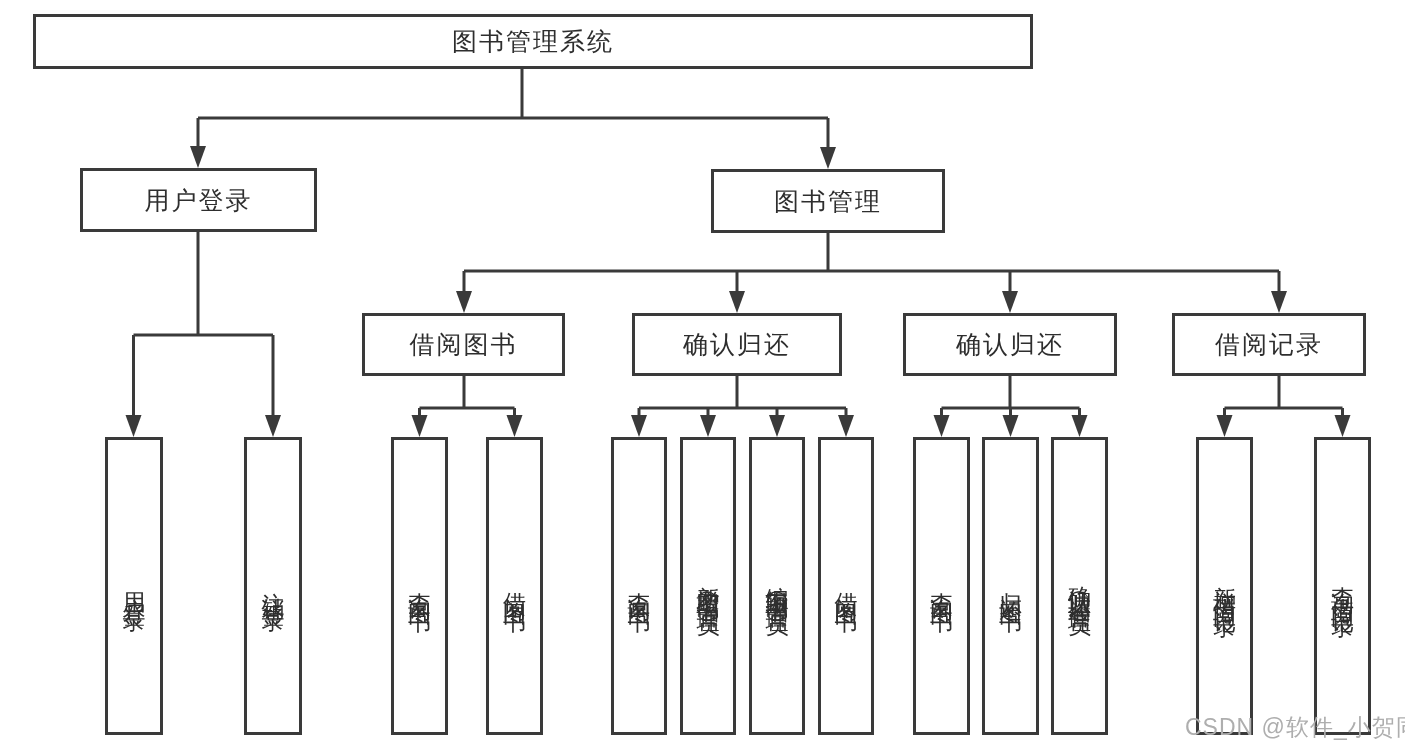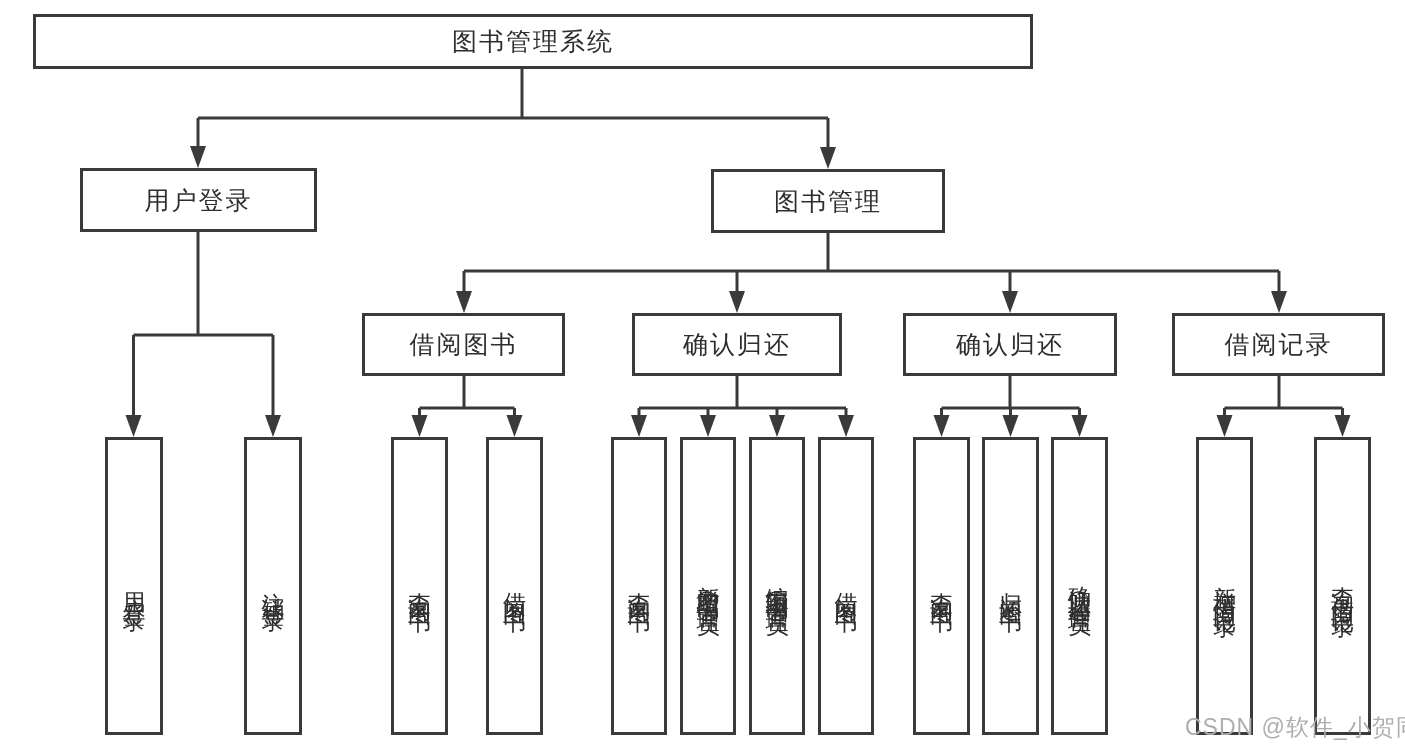--- a/index.html
+++ b/index.html
@@ -73,21 +73,21 @@
   </svg>
 
   <div class="hbox" style="left:33px;top:14px;width:1000px;height:55px">图书管理系统</div>
 
   <div class="hbox" style="left:80px;top:168px;width:237px;height:64px">用户登录</div>
   <div class="hbox" style="left:711px;top:169px;width:234px;height:64px">图书管理</div>
 
   <div class="hbox" style="left:362px;top:313px;width:203px;height:63px">借阅图书</div>
   <div class="hbox" style="left:632px;top:313px;width:210px;height:63px">确认归还</div>
   <div class="hbox" style="left:903px;top:313px;width:214px;height:63px">确认归还</div>
-  <div class="hbox" style="left:1172px;top:313px;width:213px;height:63px">借阅记录</div>
+  <div class="hbox" style="left:1172px;top:313px;width:194px;height:63px">借阅记录</div>
 
   <div class="vbox" style="left:105px;top:437px;width:58px;height:298px">用户登录</div>
   <div class="vbox" style="left:244px;top:437px;width:58px;height:298px">注销登录</div>
 
   <div class="vbox" style="left:391px;top:437px;width:57px;height:298px">查询图书</div>
   <div class="vbox" style="left:486px;top:437px;width:57px;height:298px">借阅图书</div>
 
   <div class="vbox" style="left:611px;top:437px;width:56px;height:298px">查询图书</div>
   <div class="vbox long" style="left:680px;top:437px;width:56px;height:298px">新增图书（管理员）</div>
   <div class="vbox long" style="left:749px;top:437px;width:56px;height:298px">编辑图书（管理员）</div>

